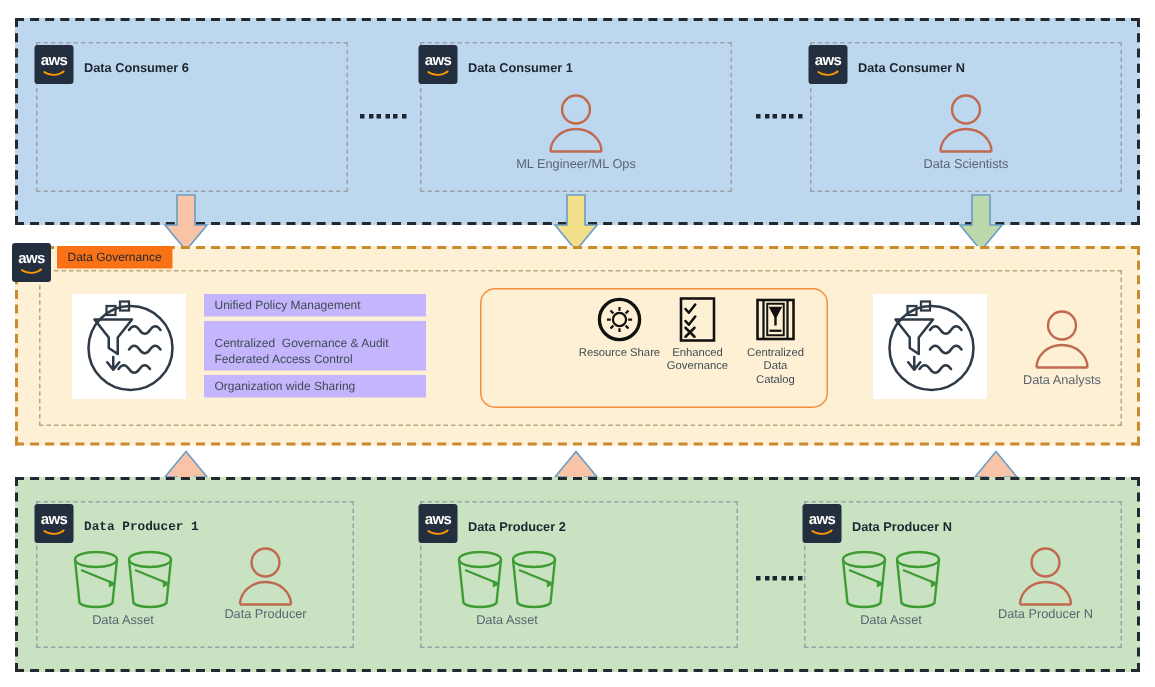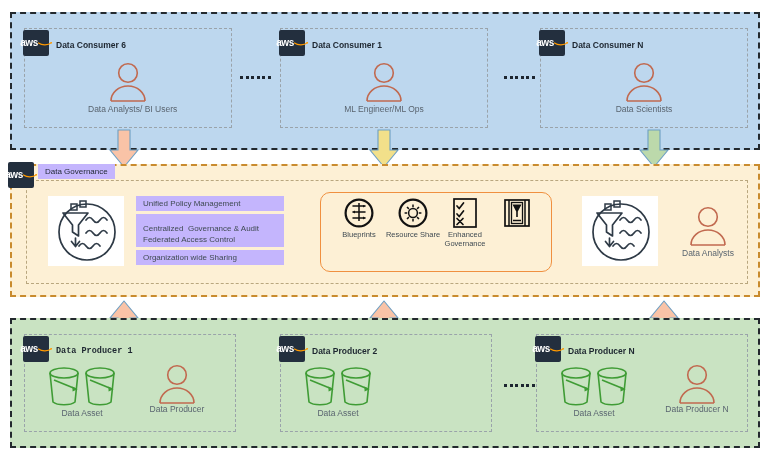--- a/index.html
+++ b/index.html
@@ -15,29 +15,29 @@
   #governance-band{left:10px;top:164px;width:750px;height:133px;background:#fdf0d5;border-color:#c98b2e;border-style:dashed;}
   #producer-band{left:10px;top:318px;width:750px;height:130px;background:#c9e3c2;}
 
   
   .acct{position:absolute;box-sizing:border-box;border:1px dashed #9aa3aa;}
   .acct.plain{border:1px dashed #b9a77f;}
 
   
   .awslogo{
     position:absolute;width:26px;height:26px;background:#232f3e;
-    border-radius:2px;display:flex;flex-direction:row;
+    border-radius:2px;display:flex;flex-direction:column;
     align-items:center;justify-content:center;line-height:1;
   }
   .awslogo .w{color:#ffffff;font-size:10px;font-weight:700;letter-spacing:-0.4px;
     font-family:"Liberation Sans", sans-serif;}
   .awslogo .smile{margin-top:1px;}
 
   .acct-title{position:absolute;font-size:8.5px;font-weight:700;color:#1d2630;white-space:nowrap;}
-  .gov-title{position:absolute;font-size:8px;color:#1d2630;background:#c4b5fd;
+  .gov-title{position:absolute;font-size:8px;color:#1d2630;background:#f97316;
     padding:3px 7px;white-space:nowrap;border:0;}
 
   
   .figure{position:absolute;text-align:center;}
   .cap{font-size:8.5px;color:#5a6570;white-space:nowrap;margin-top:2px;}
   .cap.tight{margin-top:0px;}
 
   
   .dots{position:absolute;display:flex;gap:2.5px;}
   .dots i{width:3px;height:3px;background:#1d2630;display:block;}
@@ -66,28 +66,20 @@
 
   <div class="acct" style="left:12px;top:14px;width:208px;height:100px;"></div>
   <div class="awslogo" style="left:11px;top:16px;">
     <span class="w">aws</span>
     <svg class="smile" width="14" height="4" viewBox="0 0 14 4">
       <path d="M0.5 1 C4 3.6 10 3.6 13.5 0.6" stroke="#ff9900" stroke-width="1.2" fill="none" stroke-linecap="round"></path>
       <path d="M12 0.2 L13.8 0.4 L13.2 2" fill="#ff9900"></path>
     </svg>
   </div>
   <div class="acct-title" style="left:44px;top:26px;">Data Consumer 6</div>
-  <div class="figure" style="left:76px;top:48px;width:80px;">
-    <svg width="80" height="40" viewBox="0 0 80 40">
-      <circle cx="40" cy="11" r="9.3" fill="none" stroke="#c1694f" stroke-width="1.6"></circle>
-      <path d="M23 39 a17 15 0 0 1 34 0" fill="none" stroke="#c1694f" stroke-width="1.6"></path>
-      <path d="M23 39 L57 39" stroke="#c1694f" stroke-width="1.6"></path>
-    </svg>
-    <div class="cap">Data Analysts/ BI Users</div>
-  </div>
 
   <div class="dots" style="left:228px;top:62px;">
     <i></i>
       <i></i>
       <i></i>
       <i></i>
       <i></i>
       <i></i>
   </div>
 
@@ -170,31 +162,20 @@
     </svg>
   </div>
 
   <div class="pill" style="left:124px;top:30px;width:148px;height:15px;">Unified Policy Management</div>
   <div class="pill" style="left:124px;top:48px;width:148px;height:28px;">Centralized  Governance &amp; Audit</div>
   <div class="pill" style="left:124px;top:66px;width:148px;height:15px;">Federated Access Control</div>
   <div class="pill" style="left:124px;top:84px;width:148px;height:15px;">Organization wide Sharing</div>
 
   <div id="feature-card" style="left:308px;top:26px;width:232px;height:80px;"></div>
 
-  <div class="feat" style="left:318px;top:32px;">
-    <svg width="58" height="30" viewBox="0 0 58 30">
-      <circle cx="29" cy="15" r="13.4" fill="none" stroke="#111111" stroke-width="2.2"></circle>
-      <path d="M23 8 L35 8 M23 14 L35 14 M23 20 L35 20" stroke="#111111" stroke-width="1.5" stroke-linecap="round"></path>
-      <path d="M29 5 L29 23" stroke="#111111" stroke-width="1.5"></path>
-      <path d="M33 7 L35.5 8 L33 9.4" fill="#111111"></path>
-      <path d="M25 12.6 L22.6 14 L25 15.4" fill="#111111"></path>
-      <path d="M33 18.6 L35.5 20 L33 21.4" fill="#111111"></path>
-    </svg>
-    <div class="flabel">Blueprints</div>
-  </div>
 
   <div class="feat" style="left:372px;top:32px;">
     <svg width="58" height="30" viewBox="0 0 58 30">
       <circle cx="29" cy="15" r="13.4" fill="none" stroke="#111111" stroke-width="2.2"></circle>
       <g stroke="#111111" stroke-width="1.5" fill="none">
         <circle cx="29" cy="15" r="4.4"></circle>
         <path d="M29 6.6 L29 9.2 M29 20.8 L29 23.4 M20.6 15 L23.2 15 M34.8 15 L37.4 15
                  M23 9 L24.9 10.9 M33.1 19.1 L35 21 M35 9 L33.1 10.9 M24.9 19.1 L23 21"></path>
       </g>
     </svg>
@@ -213,20 +194,23 @@
   </div>
 
   <div class="feat" style="left:476px;top:32px;">
     <svg width="58" height="30" viewBox="0 0 58 30">
       <rect x="17" y="2" width="24" height="26" fill="none" stroke="#111111" stroke-width="1.7"></rect>
       <path d="M21 2 L21 28 M37 2 L37 28" stroke="#111111" stroke-width="1.5"></path>
       <rect x="23.5" y="4.5" width="11" height="21" fill="none" stroke="#111111" stroke-width="1.3"></rect>
       <path d="M24.5 6.5 L33.5 6.5 L29.8 13.5 L29.8 19 L28.2 19 L28.2 13.5 Z" fill="#111111"></path>
       <path d="M25 22.5 L33 22.5" stroke="#111111" stroke-width="1.5"></path>
     </svg>
+    <div class="flabel" style="white-space:pre-line;">Centralized
+Data
+Catalog</div>
   </div>
 
   <div class="lf-tile" style="left:570px;top:30px;width:76px;height:70px;">
     <svg width="64" height="62" viewBox="0 0 64 62">
       <circle cx="33" cy="32" r="28" fill="none" stroke="#2e3a46" stroke-width="1.7"></circle>
       <rect x="17" y="4" width="6" height="6" fill="none" stroke="#2e3a46" stroke-width="1.5"></rect>
       <rect x="26" y="1" width="6" height="6" fill="none" stroke="#2e3a46" stroke-width="1.5"></rect>
       <path d="M9 13 L34 13 L24.5 25 L24.5 36 L18.5 32 L18.5 25 Z" fill="none" stroke="#2e3a46" stroke-width="1.7" stroke-linejoin="round"></path>
       <path d="M21.5 38 L21.5 45 M17.5 41.5 L21.5 46.5 L25.5 41.5" fill="none" stroke="#2e3a46" stroke-width="1.7" stroke-linecap="round" stroke-linejoin="round"></path>
       <path d="M32 20 q3.5 -5 7 0 q3.5 5 7 0 q3.5 -5 7 0" fill="none" stroke="#2e3a46" stroke-width="1.7" stroke-linecap="round"></path>

